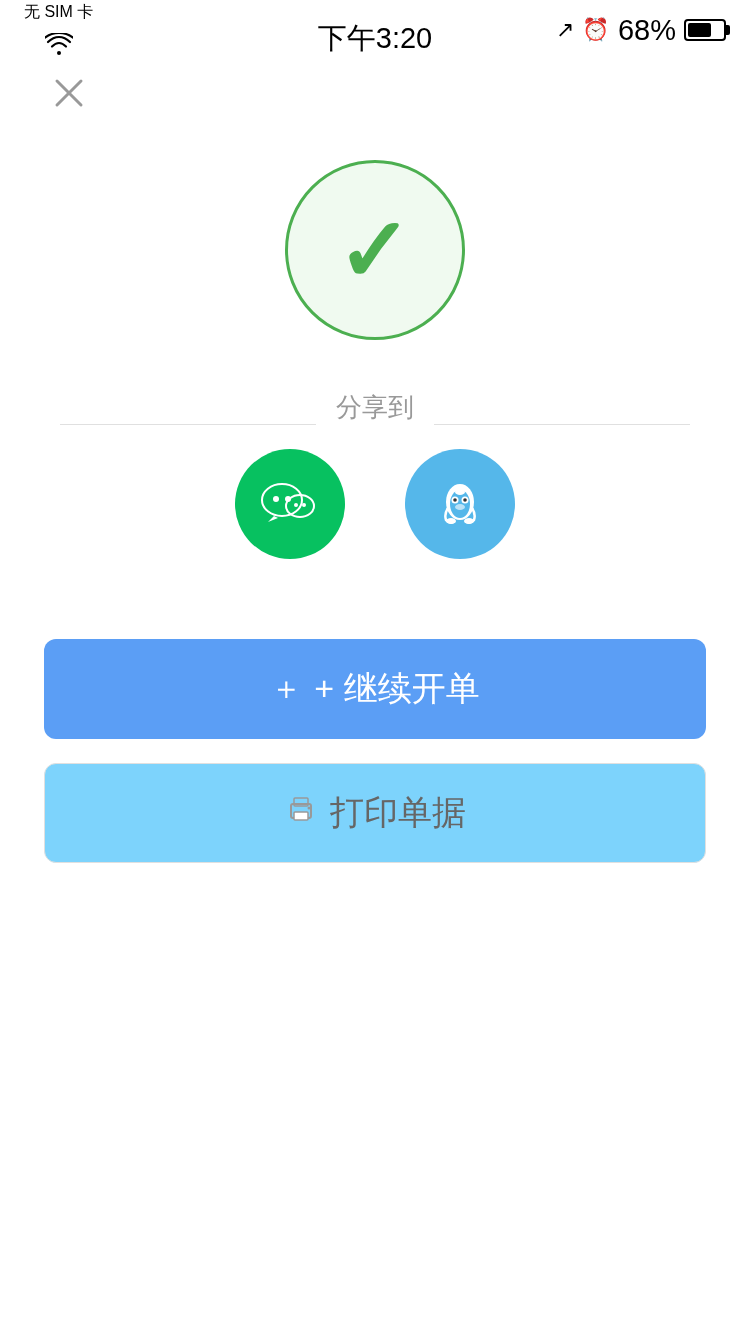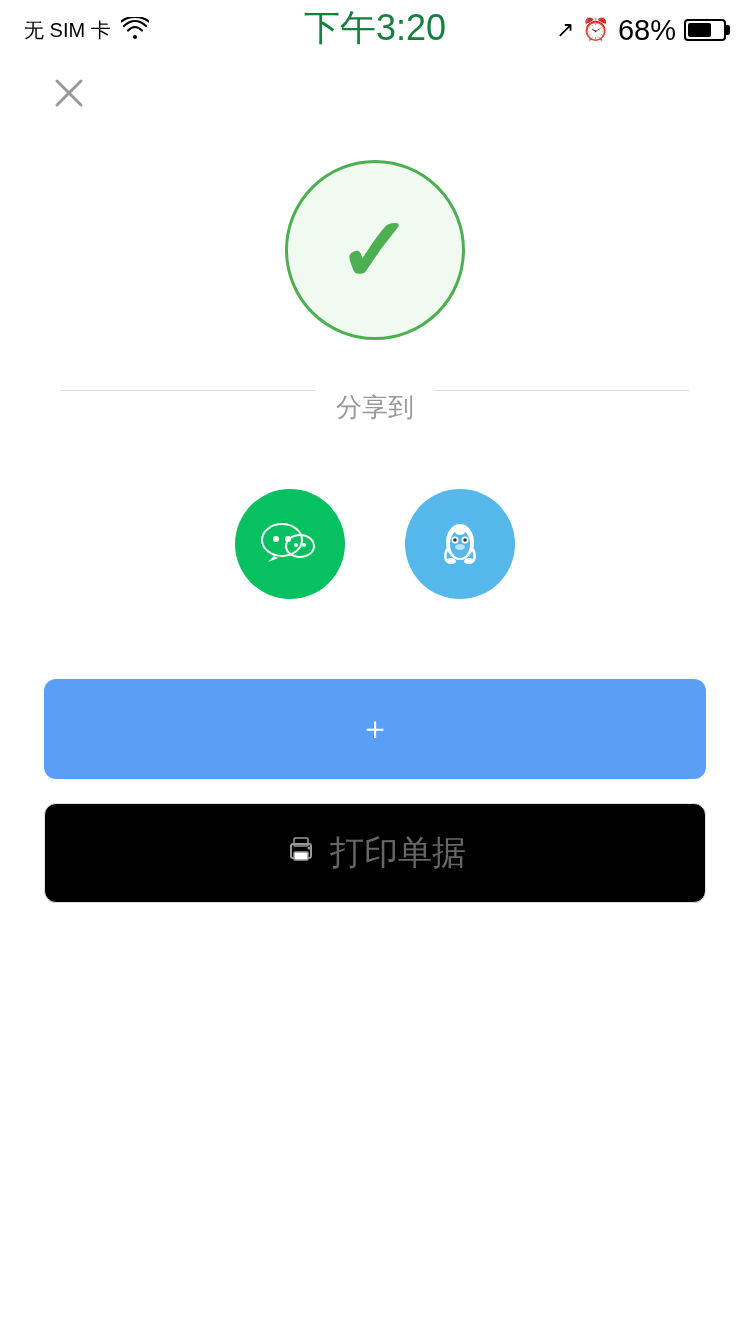--- a/index.html
+++ b/index.html
@@ -26,33 +26,34 @@
       display: flex;
       align-items: center;
       justify-content: space-between;
       padding: 0 24px;
     }
 
     .status-left {
       display: flex;
       align-items: center;
       gap: 10px;
-      font-size: 20px;
+      font-size: 16px;
       color: #000;
       font-weight: 500;
+      flex-direction: column;
     }
 
     .status-center {
-      font-size: 36px;
+      font-size: 29px;
       font-weight: 500;
-      color: #15803d;
+      color: #000000;
       position: absolute;
       left: 50%;
       transform: translateX(-50%);
-      top: 4px;
+      top: 19px;
     }
 
     .status-right {
       display: flex;
       align-items: center;
       gap: 8px;
       font-size: 24px;
       color: #000;
     }
 
@@ -132,23 +133,23 @@
       font-size: 52px;
       color: #333;
       font-weight: 400;
       margin-bottom: 60px;
     }
 
     
     .divider-container {
       width: 100%;
       display: flex;
-      align-items: flex-start;
+      align-items: flex-end;
       padding: 0 60px;
-      margin-bottom: 64px;
+      margin-bottom: 24px;
     }
 
     .divider-line {
       flex: 1;
       height: 1px;
       background: #e0e0e0;
     }
 
     .divider-text {
       font-size: 26px;
@@ -201,21 +202,21 @@
       display: flex;
       align-items: center;
       justify-content: center;
       gap: 12px;
       cursor: pointer;
     }
 
     .btn-secondary {
       width: 100%;
       height: 100px;
-      background: #000000;
+      background: #7dd3fc;
       border: 1px solid #e0e0e0;
       border-radius: 12px;
       font-size: 34px;
       color: #666;
       display: flex;
       align-items: center;
       justify-content: center;
       gap: 12px;
       cursor: pointer;
     }
@@ -298,20 +299,21 @@
         <ellipse cx="23" cy="49" rx="5" ry="3" fill="white"></ellipse>
         <ellipse cx="41" cy="49" rx="5" ry="3" fill="white"></ellipse>
         <ellipse cx="32" cy="20" rx="5" ry="3" fill="white"></ellipse>
       </svg>
     </div>
   </div>
 
   <div class="action-buttons">
     <button class="btn-primary">
       <span class="btn-icon">＋</span>
+      <span>+ 继续开单</span>
     </button>
 
     <button class="btn-secondary">
       <span class="btn-icon">
         <svg width="34" height="34" viewBox="0 0 34 34" fill="none">
           <rect x="7" y="12" width="20" height="14" rx="2" stroke="#999" stroke-width="2"></rect>
           <rect x="10" y="20" width="14" height="8" rx="1" fill="white" stroke="#999" stroke-width="1.5"></rect>
           <rect x="10" y="6" width="14" height="8" rx="1" stroke="#999" stroke-width="1.5"></rect>
           <circle cx="25" cy="16" r="1.5" fill="#999"></circle>
         </svg>

